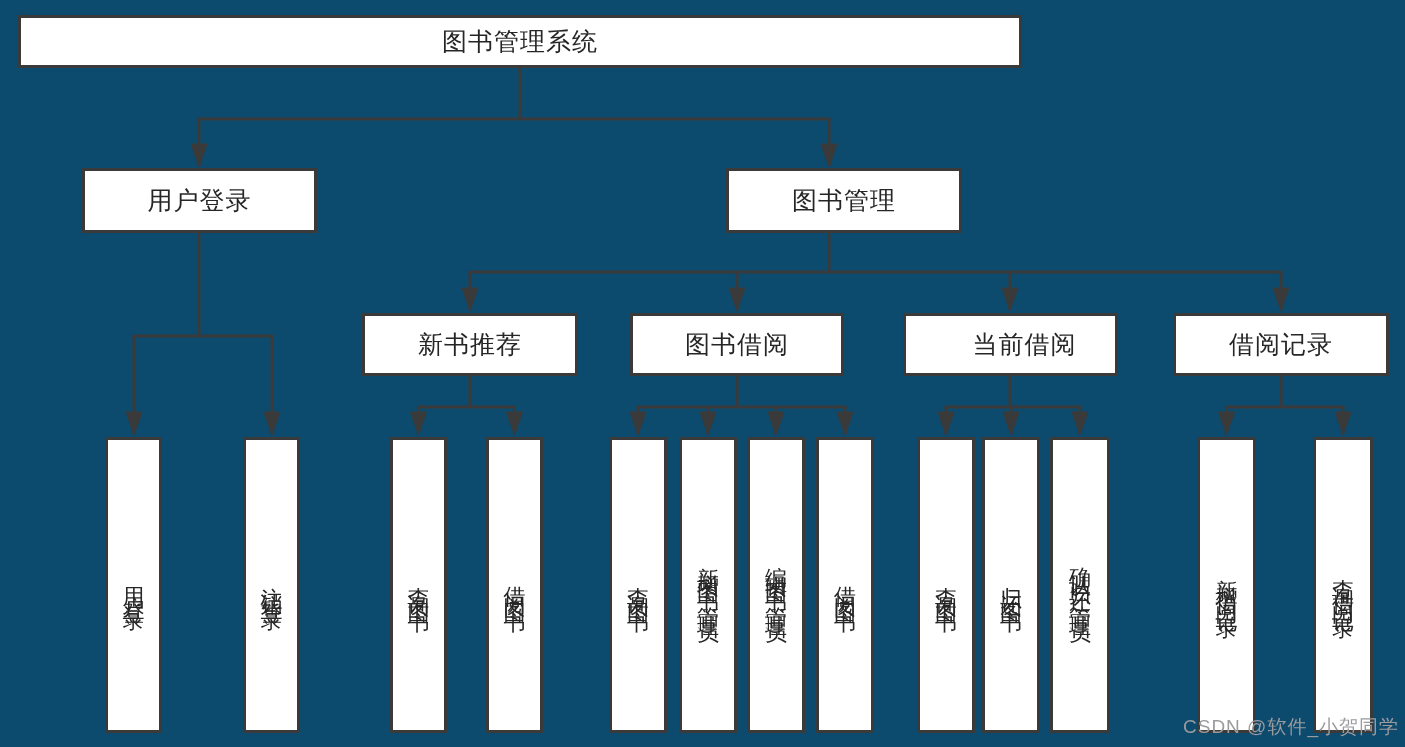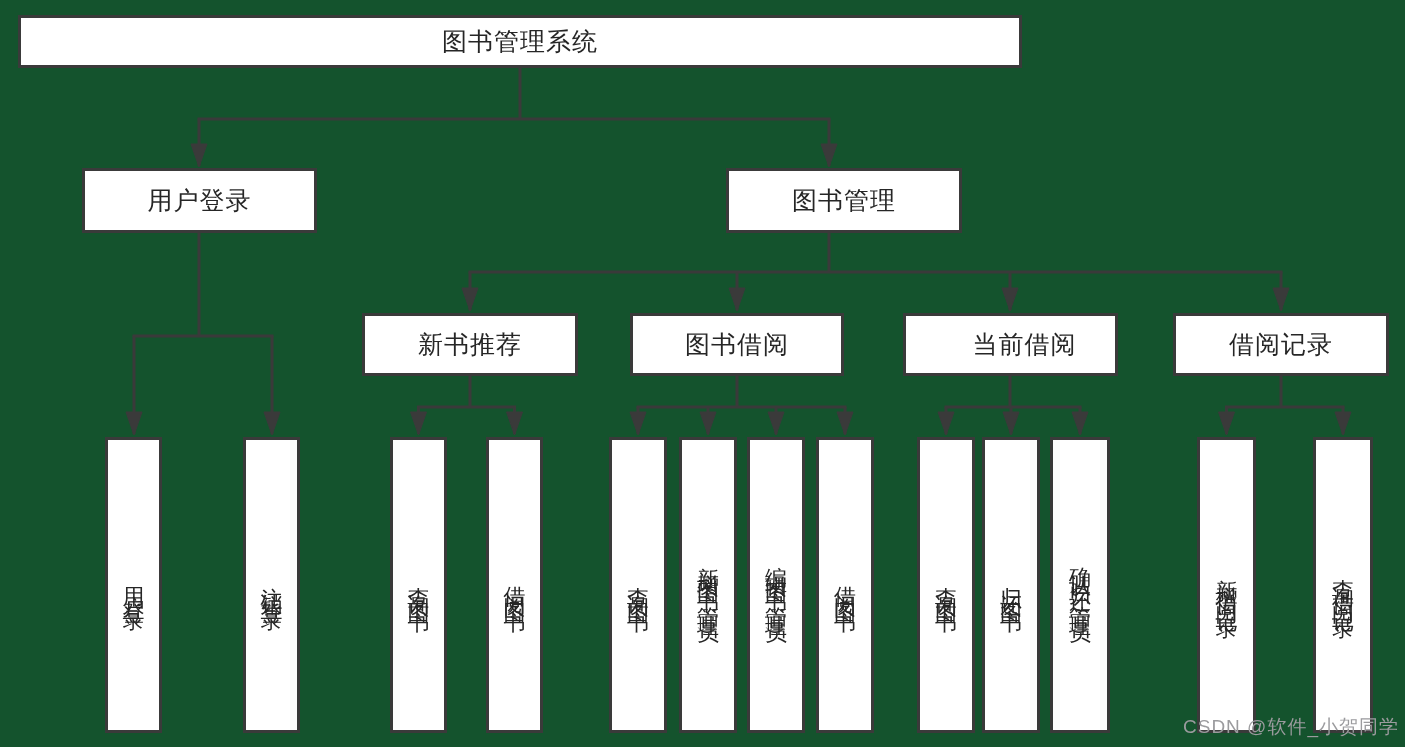--- a/index.html
+++ b/index.html
@@ -4,21 +4,21 @@
 <style>
   html, body {
     margin: 0;
     padding: 0;
     background: #ffffff;
   }
   .canvas {
     position: relative;
     width: 1405px;
     height: 747px;
-    background: #14532d;
+    background: #0c4a6e;
     font-family: "Liberation Sans", sans-serif;
     color: #262626;
     overflow: hidden;
   }
   .connector-layer {
     position: absolute;
     left: 0; top: 0;
     width: 1405px; height: 747px;
     pointer-events: none;
   }

